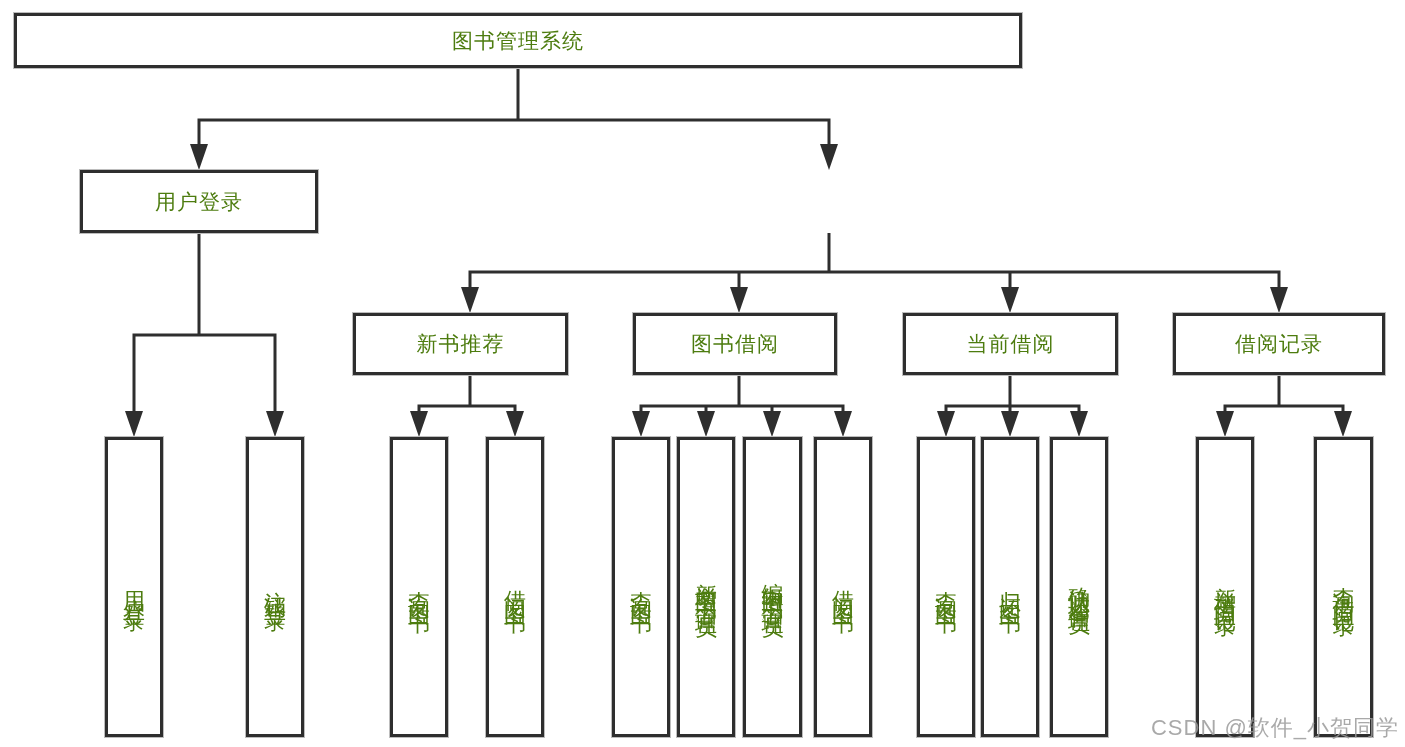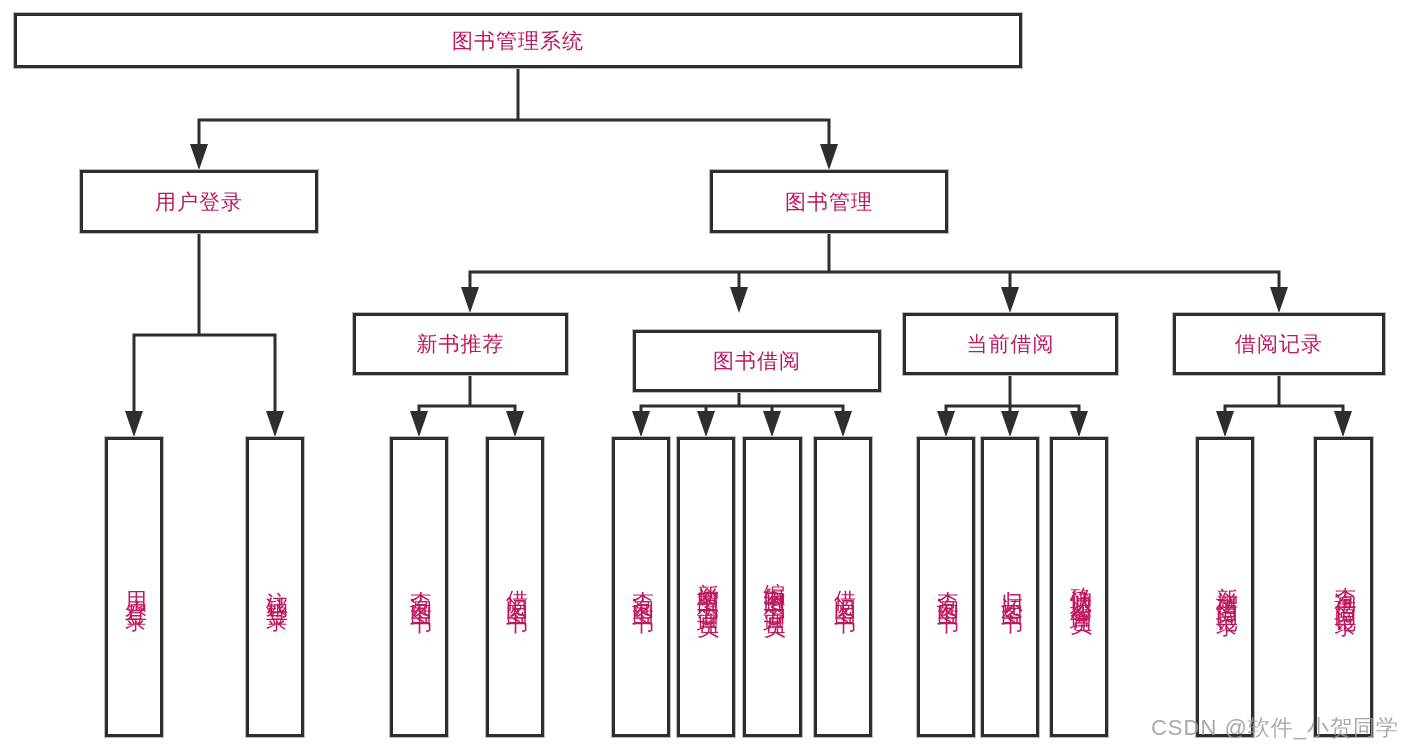--- a/index.html
+++ b/index.html
@@ -23,23 +23,22 @@
     box-sizing: border-box;
     background: #ffffff;
     border: 3px solid #2e2e2e;
     box-shadow: 0 0 0 1px #bdbdbd;
     display: flex;
     align-items: center;
     justify-content: center;
     z-index: 2;
     font-size: 21px;
     letter-spacing: 1px;
-    color: #be185d;
+    color: #4d7c0f;
     text-align: center;
-    font-family: Liberation Mono, monospace;
   }
   .leaf {
     writing-mode: vertical-rl;
     text-orientation: mixed;
     font-size: 22px;
     letter-spacing: 7px;
     line-height: 1;
   }
   .leaf span { display: inline-block; }
   #watermark {
@@ -106,28 +105,25 @@
     </g>
   </svg>
 
   <div class="box" style="left:14px; top:13px; width:1008px; height:55px;">
     <span>图书管理系统</span>
   </div>
 
   <div class="box" style="left:80px; top:170px; width:238px; height:63px;">
     <span>用户登录</span>
   </div>
-  <div class="box" style="left:710px; top:170px; width:238px; height:63px;">
-    <span>图书管理</span>
-  </div>
 
   <div class="box" style="left:353px; top:313px; width:215px; height:62px;">
     <span>新书推荐</span>
   </div>
-  <div class="box" style="left:633px; top:330px; width:248px; height:62px;">
+  <div class="box" style="left:633px; top:313px; width:204px; height:62px;">
     <span>图书借阅</span>
   </div>
   <div class="box" style="left:903px; top:313px; width:215px; height:62px;">
     <span>当前借阅</span>
   </div>
   <div class="box" style="left:1173px; top:313px; width:212px; height:62px;">
     <span>借阅记录</span>
   </div>
 
   <div class="box leaf" style="left:105px; top:437px; width:58px; height:300px;">

